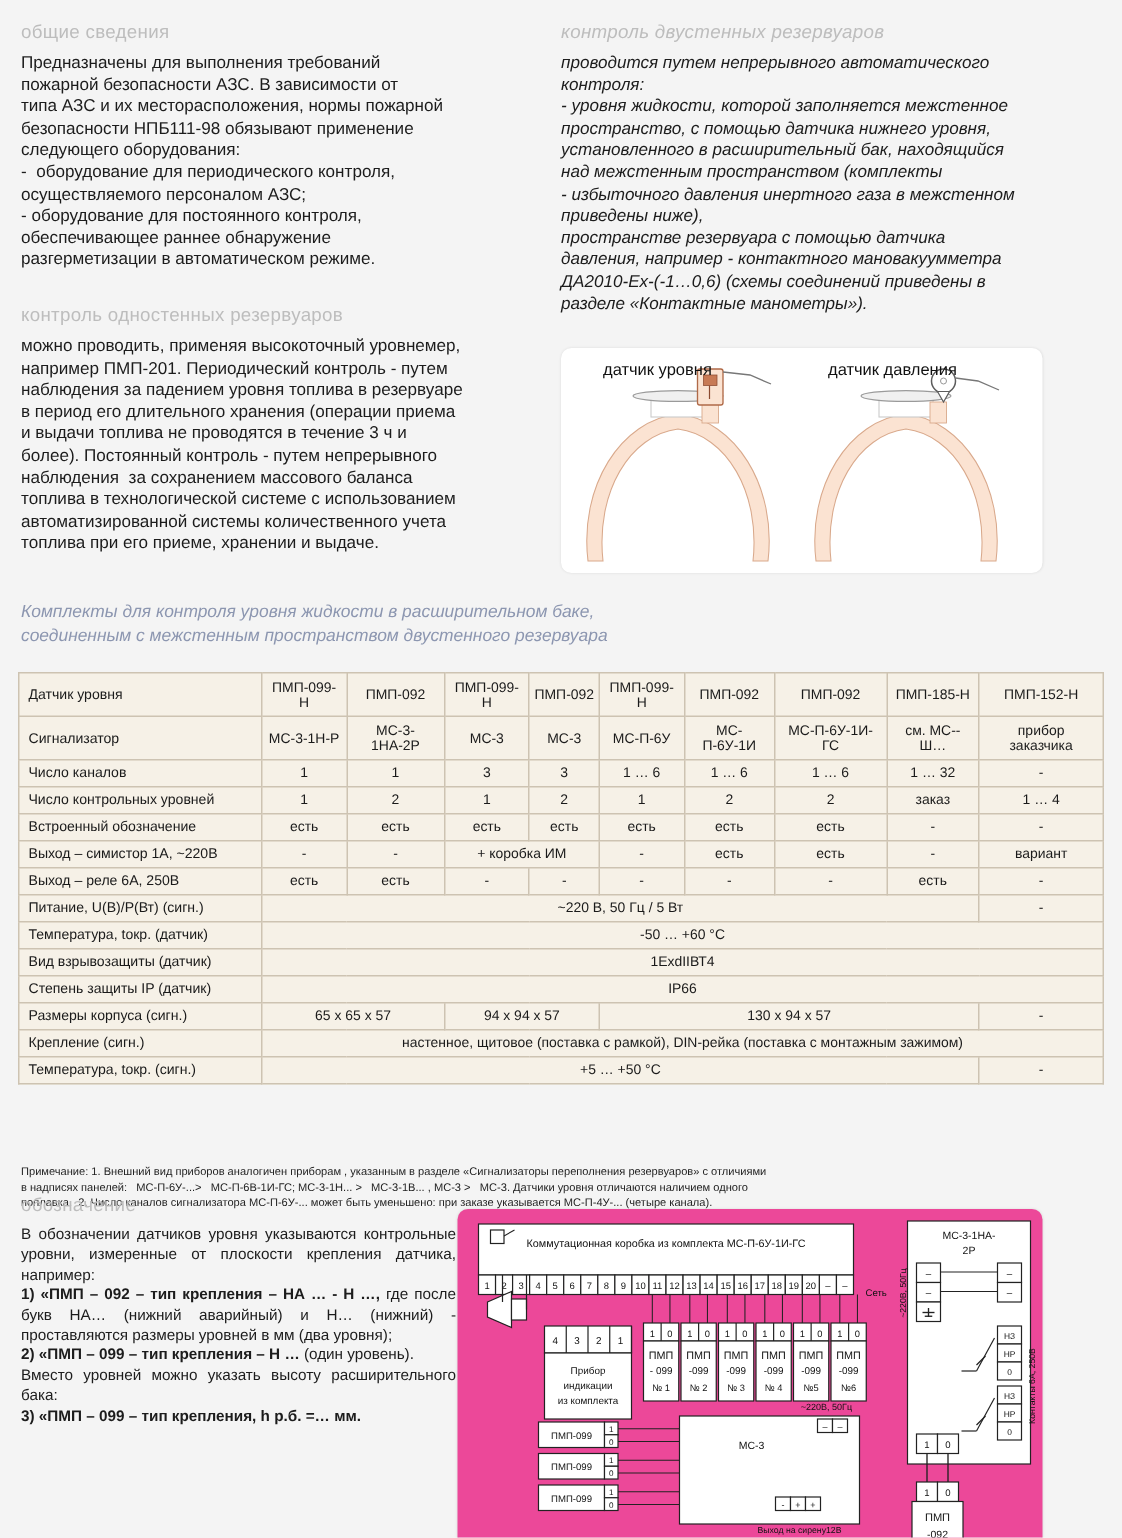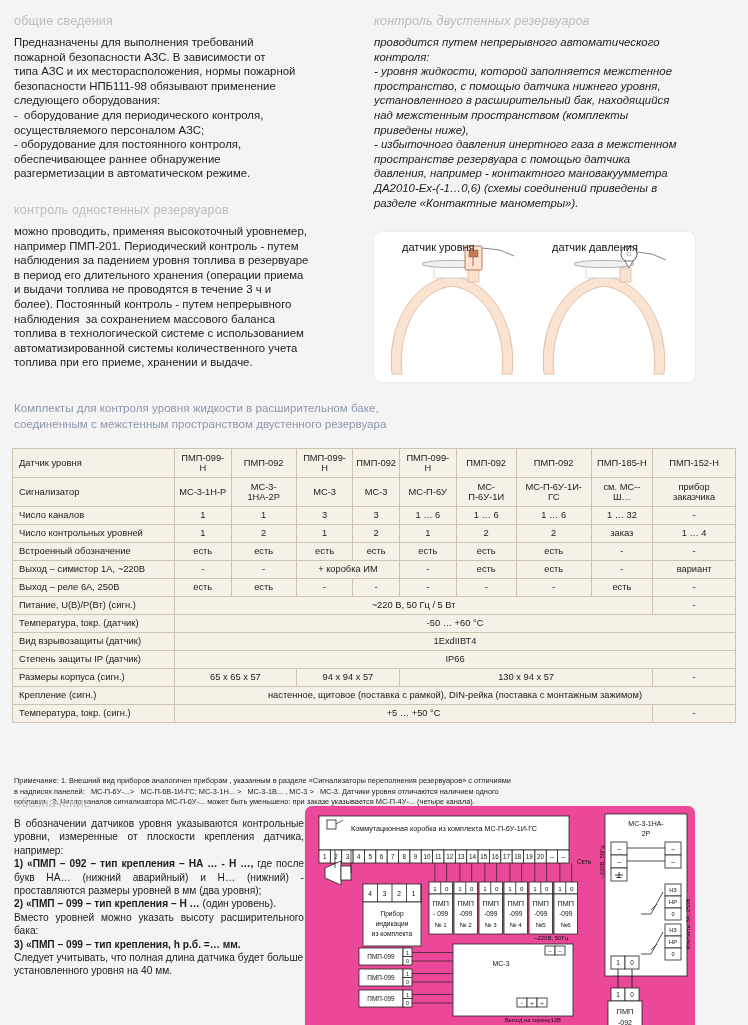--- a/index.html
+++ b/index.html
@@ -42,21 +42,21 @@
     background:#ffffff;border-radius:7px;
     box-shadow:0 0 2px rgba(0,0,0,.10);
   }
   .fig-cap{
     position:absolute;top:9px;font-size:11px;color:#111;font-weight:400;white-space:nowrap;
   }
 
   
   .banner{
     position:absolute;left:14px;top:400px;width:720px;
-    font-size:11.6px;line-height:15.5px;color:#8c96b0;
+    font-size:11.6px;line-height:15.5px;color:#8c96b0;font-style:italic;
   }
   .banner .l{display:block;}
 
   
   table.spec{
     position:absolute;left:12px;top:448px;
     width:724px;
     border-collapse:collapse;
     font-size:9.3px;
     background:#f6f1e7;
@@ -147,22 +147,22 @@
   <div class="col-right">
     <div class="blk">
       <div class="sect-head">контроль двустенных резервуаров</div>
       <div class="para">
         <span class="l">проводится путем непрерывного автоматического</span>
         <span class="l">контроля:</span>
         <span class="l">- уровня жидкости, которой заполняется межстенное</span>
         <span class="l">пространство, с помощью датчика нижнего уровня,</span>
         <span class="l">установленного в расширительный бак, находящийся</span>
         <span class="l">над межстенным пространством (комплекты</span>
+        <span class="l">- избыточного давления инертного газа в межстенном</span>
         <span class="l">приведены ниже),</span>
-        <span class="l">- избыточного давления инертного газа в межстенном</span>
         <span class="l">пространстве резервуара с помощью датчика</span>
         <span class="l">давления, например - контактного мановакуумметра</span>
         <span class="l">ДА2010-Ех-(-1…0,6) (схемы соединений приведены в</span>
         <span class="l">разделе «Контактные манометры»).</span>
       </div>
     </div>
   </div>
 
   <div class="fig-panel">
     <div class="fig-cap" style="left:28px;">датчик уровня</div>
@@ -328,21 +328,20 @@
     <span class="l">поплавка.  2. Число каналов сигнализатора МС-П-6У-... может быть уменьшено: при заказе указывается МС-П-4У-... (четыре канала).</span>
   </div>
 
   <div class="desig">
     <div class="sect-head">обозначение</div>
     <p class="para just" style="margin:0 0 0 0;">В обозначении датчиков уровня указываются контрольные уровни, измеренные от плоскости крепления датчика, например:</p>
     <p class="para just" style="margin:0;"><span class="b">1) «ПМП – 092 – тип крепления – НА … - Н …,</span><span> где после букв НА… (нижний аварийный) и Н… (нижний) - проставляются размеры уровней в мм (два уровня);</span></p>
     <p class="para just" style="margin:0;"><span class="b">2) «ПМП – 099 – тип крепления – Н …</span><span> (один уровень).</span></p>
     <p class="para just" style="margin:0;">Вместо уровней можно указать высоту расширительного бака:</p>
     <p class="para" style="margin:0;"><span class="b">3) «ПМП – 099 – тип крепления, h р.б. =… мм.</span></p>
-    <p class="para" style="margin:0;">Следует учитывать, что полная длина датчика будет больше установленного уровня на 40 мм.</p>
   </div>
 
   <div class="wire-panel">
     <svg width="390" height="230" viewBox="0 0 390 230">
       <g stroke="#222" fill="none" stroke-width="0.8">
 
         <rect x="14" y="10" width="250" height="34" fill="#fff"></rect>
         <text class="d-txt" id="dg-boxtitle" x="139" y="25" font-size="7.2" text-anchor="middle" stroke="none" fill="#111">Коммутационная коробка из комплекта МС-П-6У-1И-ГС</text>
 
         <rect x="22" y="14" width="9" height="9" fill="#fff"></rect>

